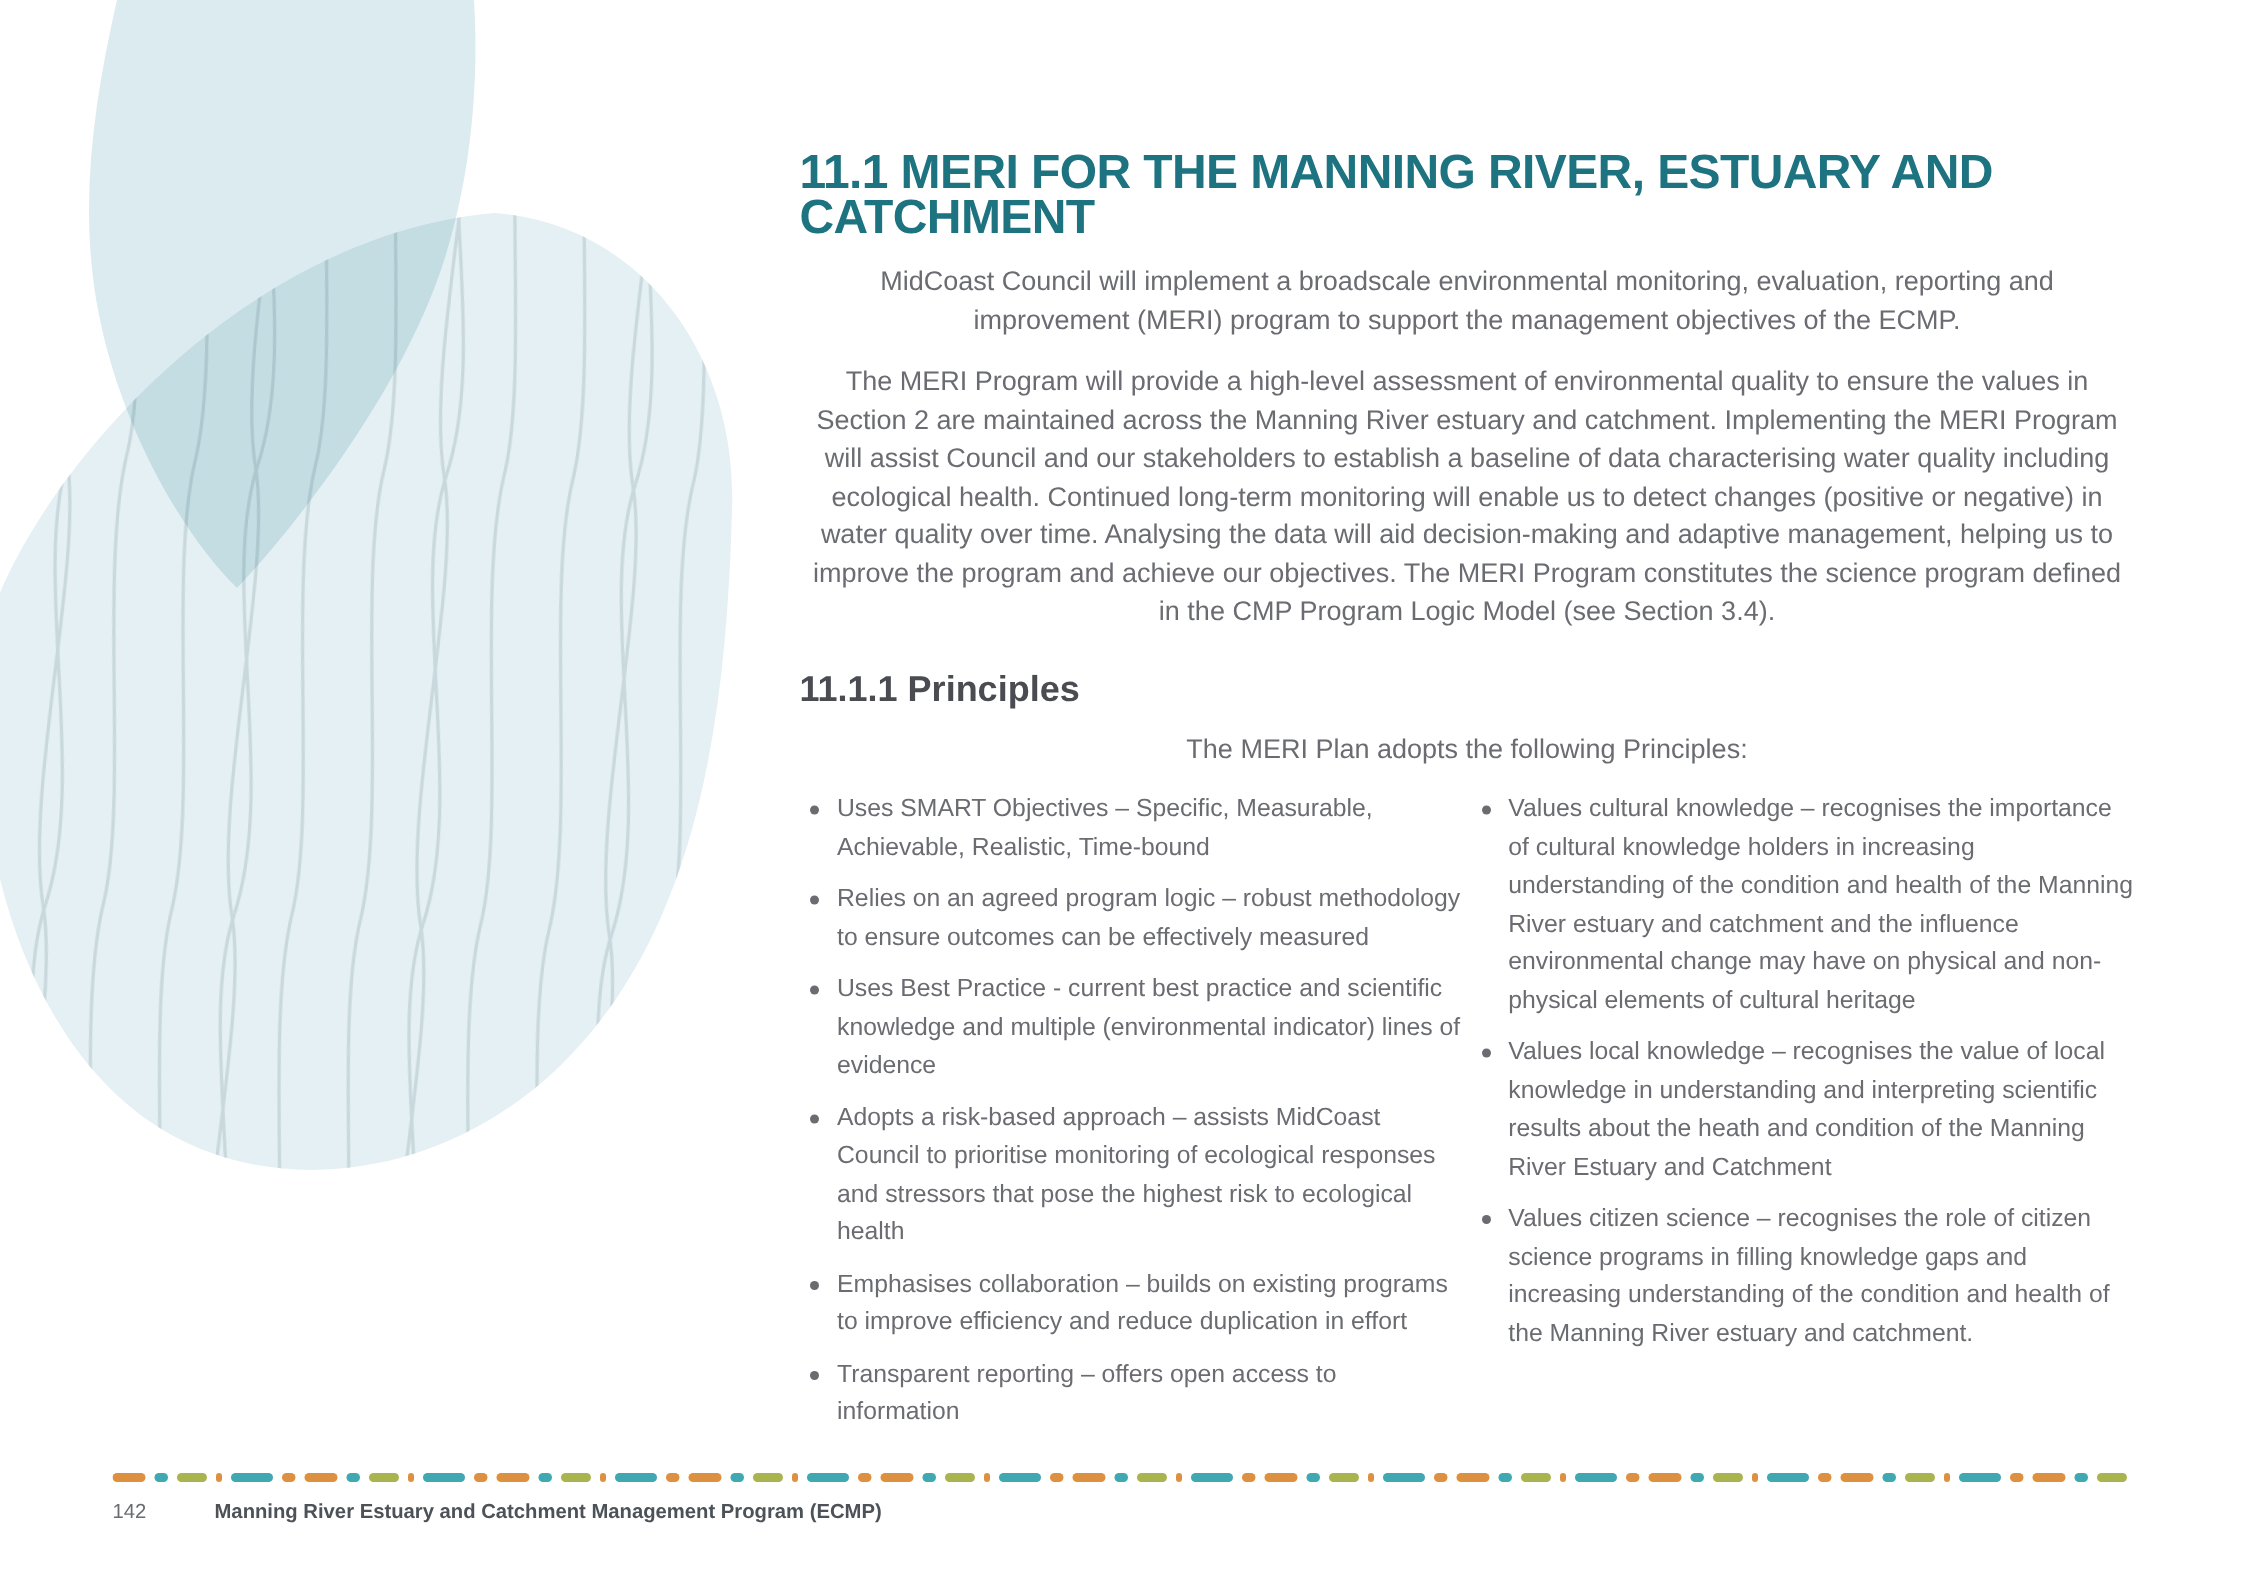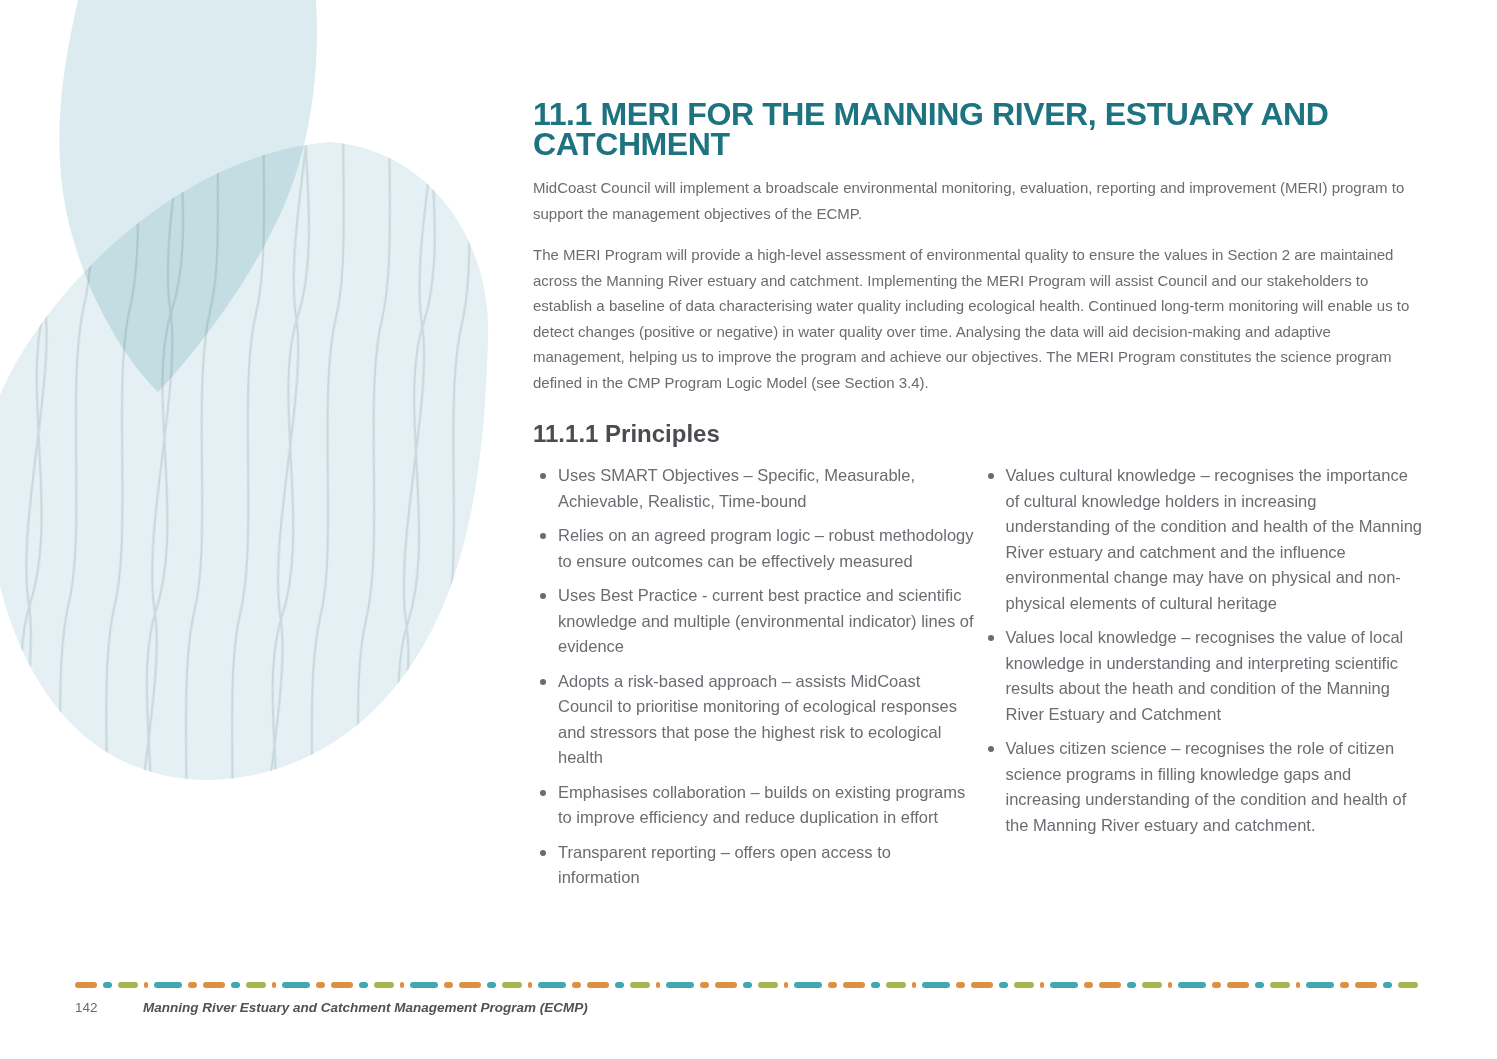--- a/index.html
+++ b/index.html
@@ -16,22 +16,23 @@
   .wave{stroke:var(--wave-line,#C8D8DC);stroke-width:2.2;fill:none;}
   
   .content{position:absolute;left:533px;top:99px;width:890px;}
   .section-heading{
     margin:0 0 16px 0;
     font-size:32px;line-height:30px;font-weight:bold;letter-spacing:-0.4px;
     color:var(--teal,#1E7380);
   }
   .body-text{
     margin:0 0 16px 0;
-    font-size:15px;line-height:25.5px;
+    font-size:18px;line-height:25.5px;
     color:var(--gray,#6B6C72);
+    text-align:center;
   }
   .subsection-heading{
     margin:25px 0 13px 0;
     font-size:24px;line-height:28px;font-weight:bold;
     color:var(--slate,#4B4C52);
   }
   .principles-intro{margin-bottom:8px;}
   .columns{display:flex;gap:5px;margin-top:15px;}
   .principles-list{list-style:none;margin:0;padding:0 0 0 5px;width:443px;box-sizing:border-box;}
   .principles-list li{
@@ -42,26 +43,26 @@
     content:"";position:absolute;left:2px;top:10px;width:6px;height:6px;border-radius:50%;
     background:var(--gray,#6B6C72);
   }
   
   .divider{
     position:absolute;left:75px;top:982px;width:1348px;height:6px;
     display:flex;align-items:center;gap:6px;overflow:hidden;
   }
   .divider .pill{height:5.5px;border-radius:3px;flex:0 0 auto;}
   .footer-row{
-    position:absolute;left:75px;top:1000px;width:1348px;
+    position:absolute;left:75px;top:952px;width:1348px;
     display:flex;align-items:baseline;
     font-size:13.5px;color:var(--gray,#6B6C72);
   }
   .page-number{width:68px;}
-  .doc-title{font-weight:bold;font-style:italic;color:var(--slate-footer,#4C5257);}
+  .doc-title{font-weight:bold;color:var(--slate-footer,#4C5257);margin-top:48px;}
 </style>
 </head>
 <body style="--teal: #1E7380; --gray: #6B6C72; --slate: #4B4C52; --slate-footer: #4C5257; --blob-light: #E4F0F3; --blob-mid: #DCEBEF; --wave-line: #C8D8DC;">
 
 <svg class="bg-art" width="1497" height="1059" viewBox="0 0 1497 1059" aria-hidden="true">
   <defs>
     <pattern id="wavePattern" patternUnits="userSpaceOnUse" width="126" height="300" patternTransform="rotate(3)">
       <path class="wave" d="M 20 0 C 6 75, 34 225, 20 300"></path>
       <path class="wave" d="M 60 0 C 76 70, 44 220, 60 300"></path>
       <path class="wave" d="M 100 0 C 86 80, 114 230, 100 300"></path>
@@ -85,20 +86,21 @@
 
 <main class="content">
   <h1 class="section-heading">11.1 MERI FOR THE MANNING RIVER, ESTUARY AND CATCHMENT</h1>
 
   <p class="body-text">MidCoast Council will implement a broadscale environmental monitoring, evaluation, reporting and improvement (MERI) program to support the management objectives of the ECMP.</p>
 
   <p class="body-text">The MERI Program will provide a high-level assessment of environmental quality to ensure the values in Section 2 are maintained across the Manning River estuary and catchment. Implementing the MERI Program will assist Council and our stakeholders to establish a baseline of data characterising water quality including ecological health. Continued long-term monitoring will enable us to detect changes (positive or negative) in water quality over time. Analysing the data will aid decision-making and adaptive management, helping us to improve the program and achieve our objectives. The MERI Program constitutes the science program defined in the CMP Program Logic Model (see Section 3.4).</p>
 
   <h2 class="subsection-heading">11.1.1 Principles</h2>
 
+  <p class="body-text principles-intro">The MERI Plan adopts the following Principles:</p>
 
   <div class="columns">
     <ul class="principles-list">
 
     <li><span>Uses SMART Objectives – Specific, Measurable, Achievable, Realistic, Time-bound</span></li>
         <li><span>Relies on an agreed program logic – robust methodology to ensure outcomes can be effectively measured</span></li>
         <li><span>Uses Best Practice - current best practice and scientific knowledge and multiple (environmental indicator) lines of evidence</span></li>
         <li><span>Adopts a risk-based approach – assists MidCoast Council to prioritise monitoring of ecological responses and stressors that pose the highest risk to ecological health</span></li>
         <li><span>Emphasises collaboration – builds on existing programs to improve efficiency and reduce duplication in effort</span></li>
         <li><span>Transparent reporting – offers open access to information</span></li>

